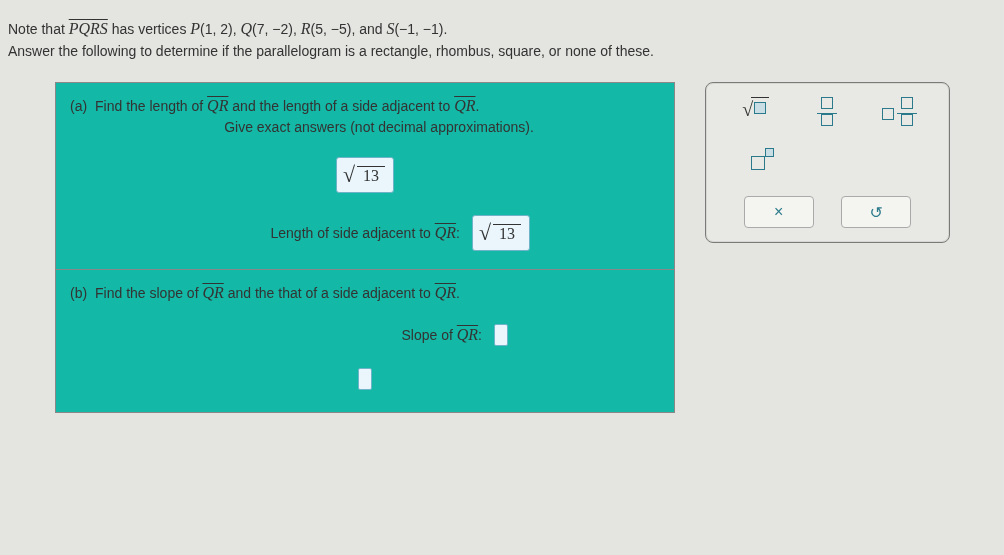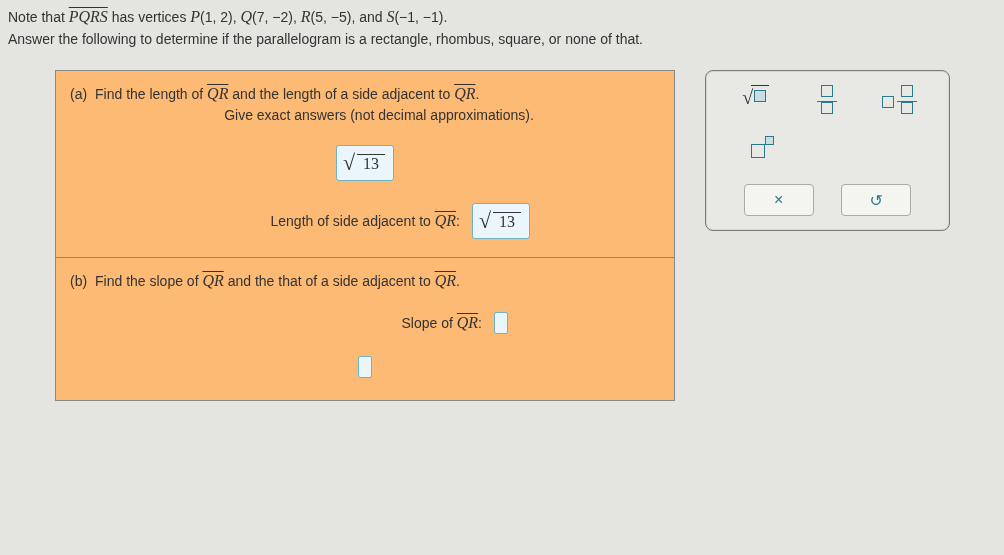--- a/index.html
+++ b/index.html
@@ -9,32 +9,33 @@
       width: 1004px;
       height: 555px;
       overflow: hidden;
       color: #333;
       font-size: 14px;
       position: relative;
     }
     .header {
       padding: 5px 23px 20px 8px;
       line-height: 1.5;
+      margin-top: 12px;
     }
     .math-i { font-style: italic; font-family: 'Times New Roman', serif; font-size: 16px; }
     .overline { text-decoration: overline; }
     .content-area {
       display: flex;
       align-items: flex-start;
       gap: 30px;
       padding: 0 0 0 55px;
     }
     .question-box {
       border: 1px solid #888;
-      background: #fdba74;
+      background: #14b8a6;
       width: 620px;
     }
     .part {
       padding: 14px 14px 18px 14px;
     }
     .part-a { border-bottom: 1px solid #888; }
     .part-label { display:inline; }
     .part-text { margin-left: 4px; }
     .subtext { margin-left: 28px; margin-top: 4px; text-align: center; }
     .answer-row {
@@ -119,21 +120,21 @@
     }
     .action-btn.reset { color: #2a7a8c; }
   </style>
 </head>
 <body>
 
 <div class="header">
   <div>
     <span>Note that </span><span class="math-i overline">PQRS</span><span> has vertices </span><span class="math-i">P</span><span>(1, 2)</span><span>, </span><span class="math-i">Q</span><span>(7, −2)</span><span>, </span><span class="math-i">R</span><span>(5, −5)</span><span>, and </span><span class="math-i">S</span><span>(−1, −1)</span><span>.</span>
   </div>
-  <div>Answer the following to determine if the parallelogram is a rectangle, rhombus, square, or none of that.</div>
+  <div>Answer the following to determine if the parallelogram is a rectangle, rhombus, square, or none of these.</div>
 </div>
 
 <div class="content-area">
   <div class="question-box">
     <div class="part part-a">
       <div>
         <span class="part-label">(a)</span>
         <span class="part-text">
           <span>Find the length of </span><span class="math-i overline">QR</span><span> and the length of a side adjacent to </span><span class="math-i overline">QR</span><span>.</span>
         </span>

